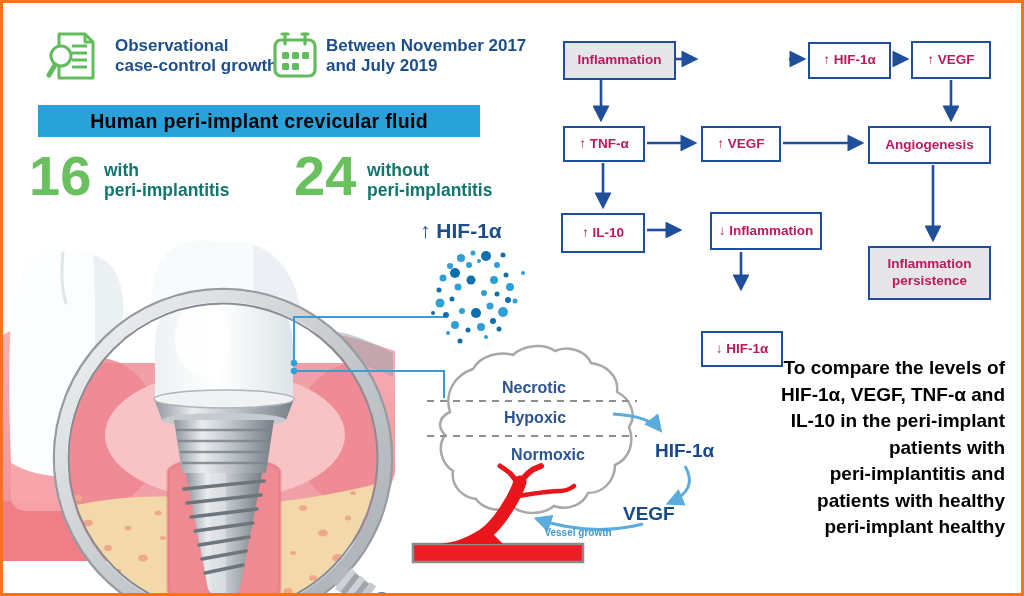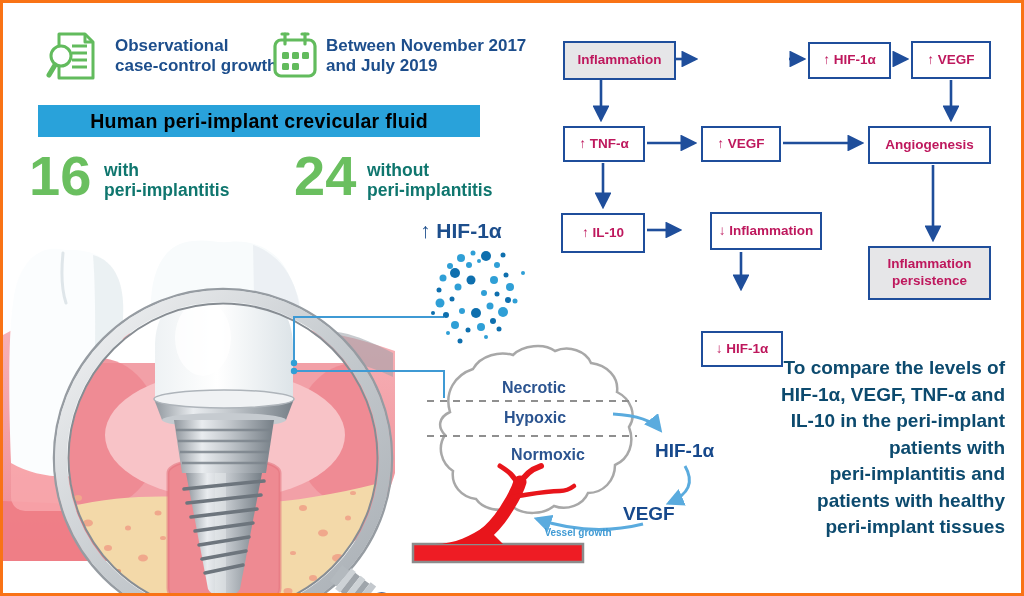--- a/index.html
+++ b/index.html
@@ -23,21 +23,21 @@
   
   .fc{border:2px solid #1f4e9b;background:#ffffff;color:#be185d;font-weight:bold;font-size:13.5px;
     display:flex;align-items:center;justify-content:center;text-align:center;box-sizing:border-box;line-height:1.25;}
   .fc.grey{background:#e6e6e8;}
   
   .zone{color:#2b5490;font-weight:bold;font-size:16px;transform:translateX(-50%);white-space:nowrap;}
   .biglbl{color:#17498c;font-weight:bold;font-size:19px;white-space:nowrap;}
   #vessel-growth-label{color:#3f9ad4;font-weight:bold;font-size:10px;transform:translateX(-50%);white-space:nowrap;}
   #callout-label{color:#1d4e8c;font-weight:bold;font-size:21px;white-space:nowrap;}
   
-  #objective{left:700px;top:352px;width:302px;text-align:right;color:#0c4a6e;font-weight:bold;
+  #objective{left:700px;top:352px;width:302px;text-align:right;color:#000000;font-weight:bold;
     font-size:19px;line-height:26.5px;}
 </style>
 </head>
 <body>
 
 <div id="canvas">
 
   <svg id="scene" viewBox="0 0 1018 590">
     <defs>
       <linearGradient id="metalV" x1="0" y1="0" x2="1" y2="0">
@@ -347,16 +347,16 @@
   <div class="abs layer biglbl" style="left:620px;top:500px;">VEGF</div>
   <div class="abs layer" id="vessel-growth-label" style="left:575px;top:524px;">Vessel growth</div>
 
   <div class="abs layer" id="objective">
     <div>To compare the levels of</div>
     <div>HIF-1α, VEGF, TNF-α and</div>
     <div>IL-10 in the peri-implant</div>
     <div>patients with</div>
     <div>peri-implantitis and</div>
     <div>patients with healthy</div>
-    <div>peri-implant tissues</div>
+    <div>peri-implant healthy</div>
   </div>
 
 </div>
 
 </body></html>

